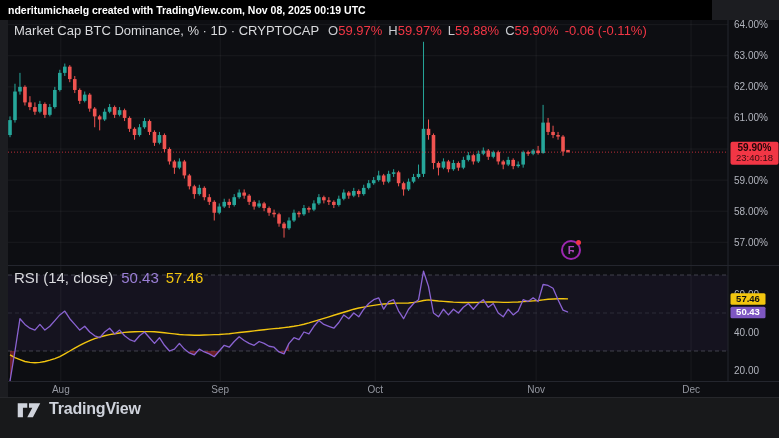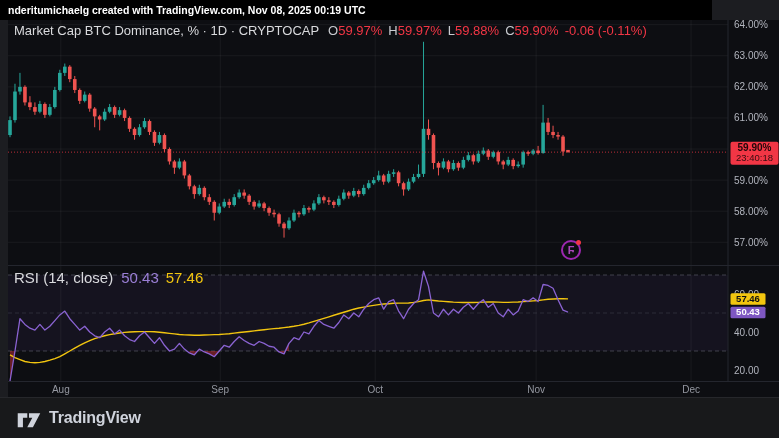--- a/index.html
+++ b/index.html
@@ -17,21 +17,21 @@
   .rsi-legend{position:absolute;left:6px;top:249px;font-size:15px;font-weight:500;color:#d9dadd;
           white-space:nowrap;z-index:5;display:flex;align-items:center;}
   .rsi-legend .t{margin-right:8px;}
   .rsi-val{color:#9b7fd6;margin-right:7px;}
   .rsi-ma{color:#f2c50f;}
   .boost{position:absolute;left:553px;top:220px;width:20px;height:20px;border:2px solid #9c27b0;
          border-radius:50%;box-sizing:border-box;z-index:6;display:flex;align-items:center;justify-content:center;}
   .boost .bolt{color:#ab47bc;font-size:11px;font-weight:700;line-height:1;transform:translateY(-0.5px);}
   .boost .dot{position:absolute;right:-2px;top:-2px;width:5px;height:5px;border-radius:50%;background:#f23645;}
   .footer{position:absolute;left:0;top:397px;width:779px;height:41px;background:#18191b;border-top:1px solid #26272b;
-          box-sizing:border-box;display:flex;align-items:center;}
+          box-sizing:border-box;display:flex;align-items:flex-start;}
   .brand{display:flex;align-items:center;margin-left:16px;}
   .brand svg{display:block;margin-right:7px;}
   .brand .bname{color:#cfd3dc;font-size:16px;font-weight:700;letter-spacing:-0.2px;}
   svg text{font-family:"Liberation Sans","DejaVu Sans",sans-serif;}
 </style>
 </head>
 <body>
 
 <div id="app">
 

